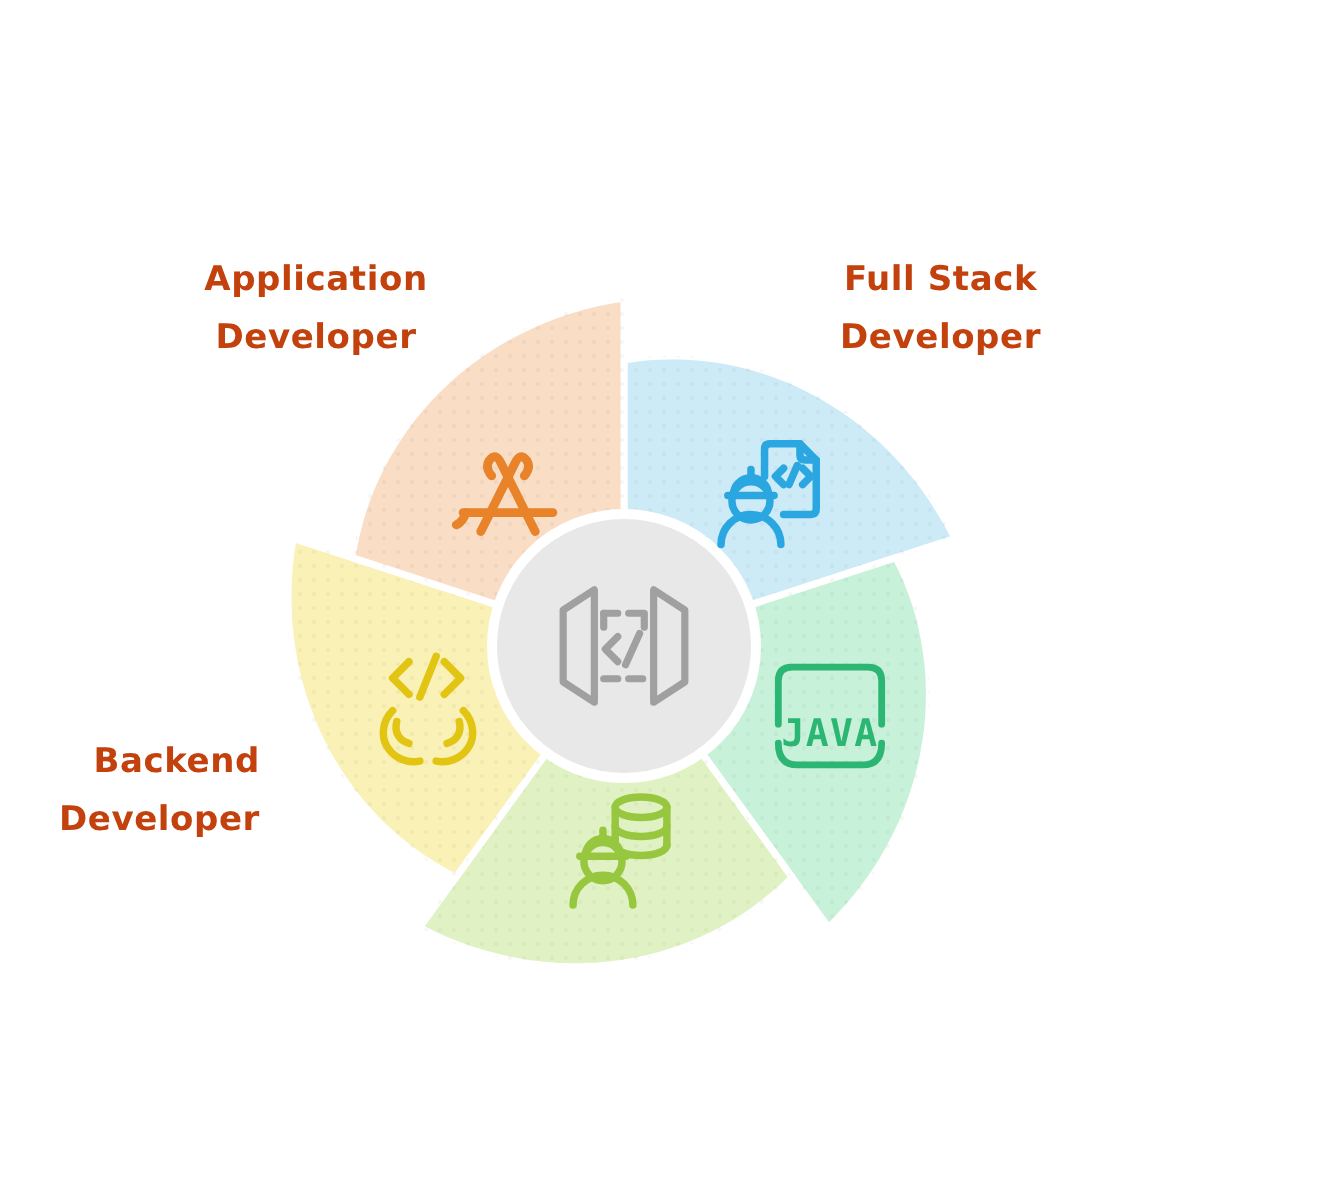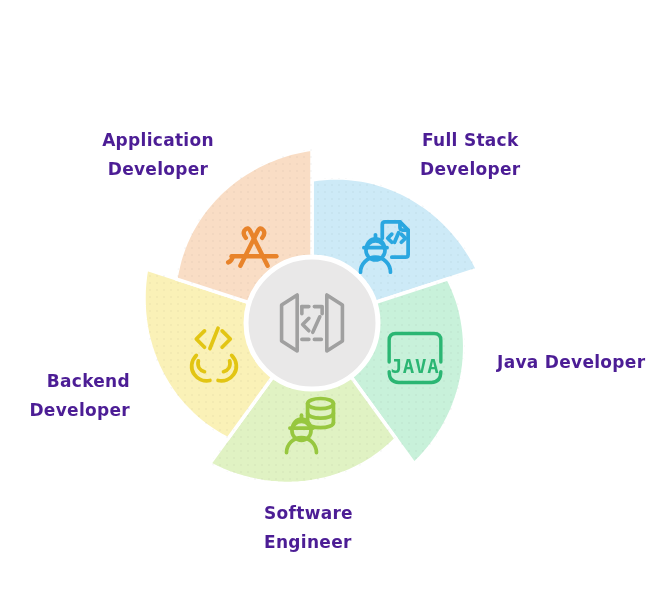--- a/index.html
+++ b/index.html
@@ -1,21 +1,21 @@
 <!DOCTYPE html>
 <html><head>
 <meta charset="utf-8">
 <style>
   html,body{margin:0;padding:0;background:#fff;}
   .stage{
     position:relative;width:672px;height:600px;background:#ffffff;overflow:hidden;
     font-family:"DejaVu Sans", sans-serif;
   }
   .seg-label{
-    position:absolute;color:#4c1d95;font-weight:bold;font-size:17px;
+    position:absolute;color:#c2410c;font-weight:bold;font-size:17px;
     line-height:1.72;white-space:pre-line;letter-spacing:.3px;
   }
   .lbl-application{left:158px;top:126px;transform:translateX(-50%);text-align:center;}
   .lbl-fullstack{left:420px;top:126px;text-align:center;}
   .lbl-java{left:497px;top:348px;text-align:left;}
   .lbl-software{left:264px;top:499px;text-align:left;}
   .lbl-backend{right:542px;top:331px;text-align:right;margin-top:36px;}
   svg{position:absolute;left:0;top:0;}
 </style>
 </head>
@@ -101,20 +101,17 @@
     <g transform="translate(220,208) scale(0.68)" fill="none" stroke-linecap="round" stroke-linejoin="round" stroke-width="6.5" stroke="#e8832a">
       <path d="M 17 71 H 83"></path>
       <path d="M 12 80 Q 17 78 19 71"></path>
       <path d="M 30 85 L 55 35 Q 59 26 64 33 Q 67 38 62 44"></path>
       <path d="M 70 85 L 45 35 Q 41 26 36 33 Q 33 38 38 44"></path>
     </g>
   </svg>
 
   <div class="seg-label lbl-fullstack">Full Stack
 Developer</div>
-  <div class="seg-label lbl-java">Java Developer</div>
-  <div class="seg-label lbl-software">Software
-Engineer</div>
   <div class="seg-label lbl-backend">Backend
 Developer</div>
   <div class="seg-label lbl-application">Application
 Developer</div>
 </div>
 
 </body></html>

